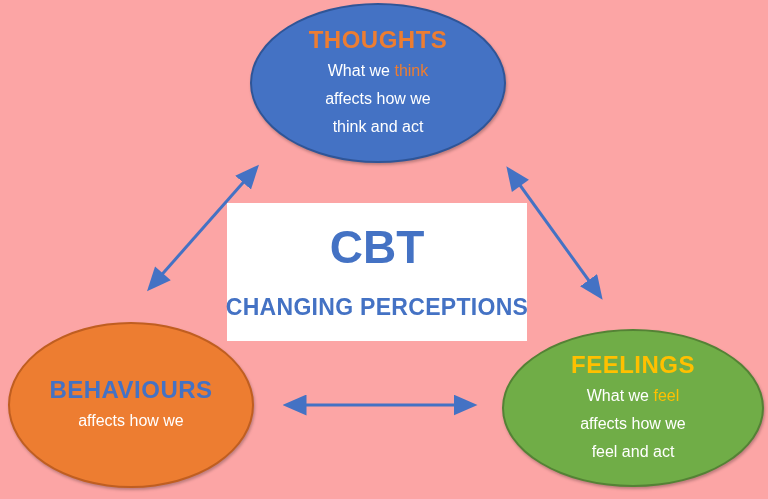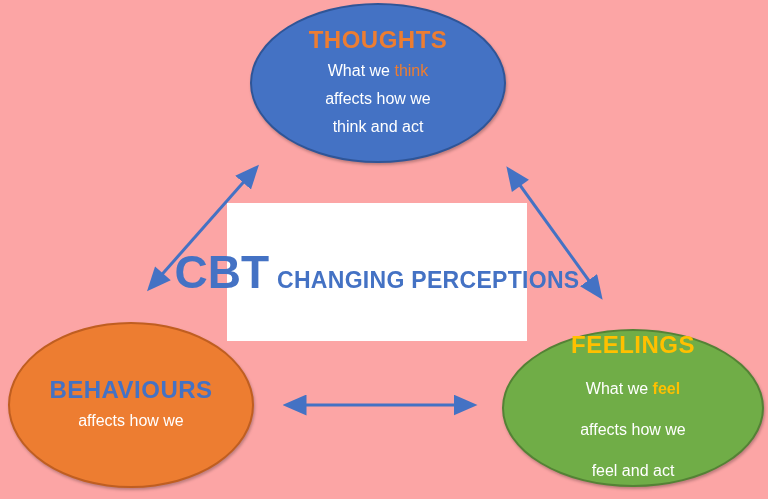--- a/index.html
+++ b/index.html
@@ -22,21 +22,21 @@
     box-sizing: border-box;
     display: flex;
     flex-direction: column;
     align-items: center;
     justify-content: center;
     text-align: center;
     box-shadow: 1px 2px 3px rgba(0,0,0,0.25);
   }
   #node-thoughts   { left: 250px; top: 3px;   width: 256px; height: 160px; }
   #node-behaviours { left: 8px;   top: 322px; width: 246px; height: 166px; }
-  #node-feelings   { left: 502px; top: 329px; width: 262px; height: 158px; justify-content: space-between; }
+  #node-feelings   { left: 502px; top: 329px; width: 262px; height: 158px; }
 
   .bubble-title {
     font-size: 24px;
     font-weight: bold;
     letter-spacing: 0.5px;
     margin-bottom: 3px;
     white-space: nowrap;
   }
   .bubble-line {
     font-size: 16px;
@@ -53,21 +53,21 @@
   .arrow-line {
     stroke-width: 3px;
     fill: none;
   }
   #center-box {
     position: absolute;
     left: 227px; top: 203px;
     width: 300px; height: 138px;
     background: #ffffff;
     display: flex;
-    flex-direction: row;
+    flex-direction: column;
     align-items: center;
     justify-content: center;
     text-align: center;
     gap: 8px;
   }
   .center-title {
     font-size: 46px;
     font-weight: bold;
     line-height: 46px;
   }
@@ -105,21 +105,21 @@
     <div class="bubble-line">think and act</div>
   </div>
 
   <div class="ellipse" id="node-behaviours" style="background-color: rgb(237, 125, 49); border-color: rgb(192, 94, 32);">
     <div class="bubble-title" style="color: rgb(68, 114, 196); text-align: right;">BEHAVIOURS</div>
     <div class="bubble-line">affects how we</div>
   </div>
 
   <div class="ellipse" id="node-feelings" style="background-color: rgb(112, 173, 71); border-color: rgb(84, 130, 53);">
     <div class="bubble-title" style="color: rgb(255, 192, 0);">FEELINGS</div>
-    <div class="bubble-line"><span>What we </span><span style="color: rgb(255, 192, 0); font-weight: bold;">feel</span></div>
+    <div class="bubble-line"><span>What we </span><span style="color: rgb(255, 192, 0);">feel</span></div>
     <div class="bubble-line">affects how we</div>
     <div class="bubble-line">feel and act</div>
   </div>
 
   <div id="center-box">
     <div class="center-title" style="color: rgb(68, 114, 196);">CBT</div>
     <div class="center-subtitle" style="color: rgb(68, 114, 196);">CHANGING PERCEPTIONS</div>
   </div>
 
 </div>

